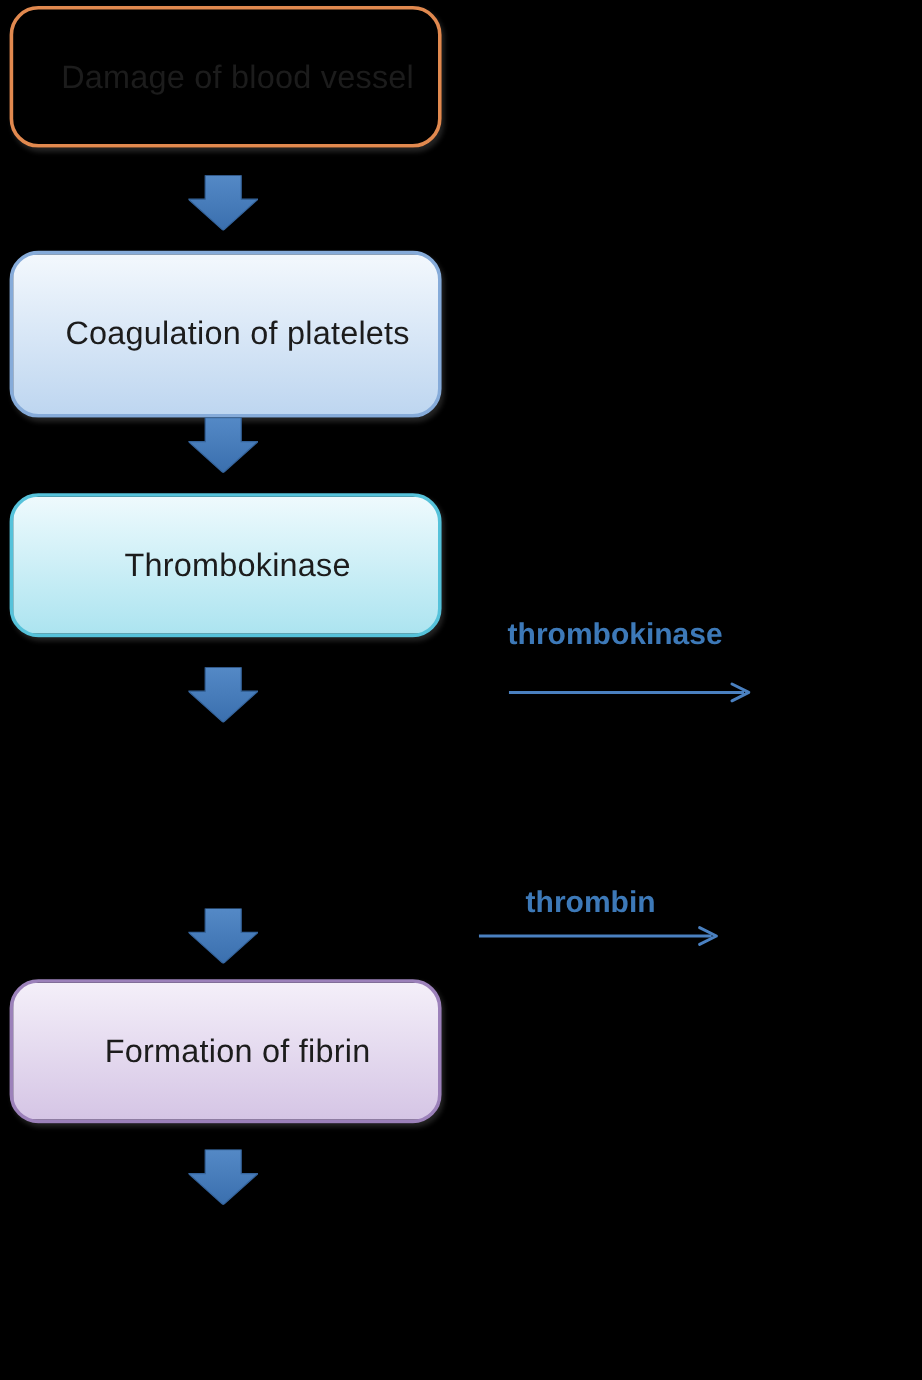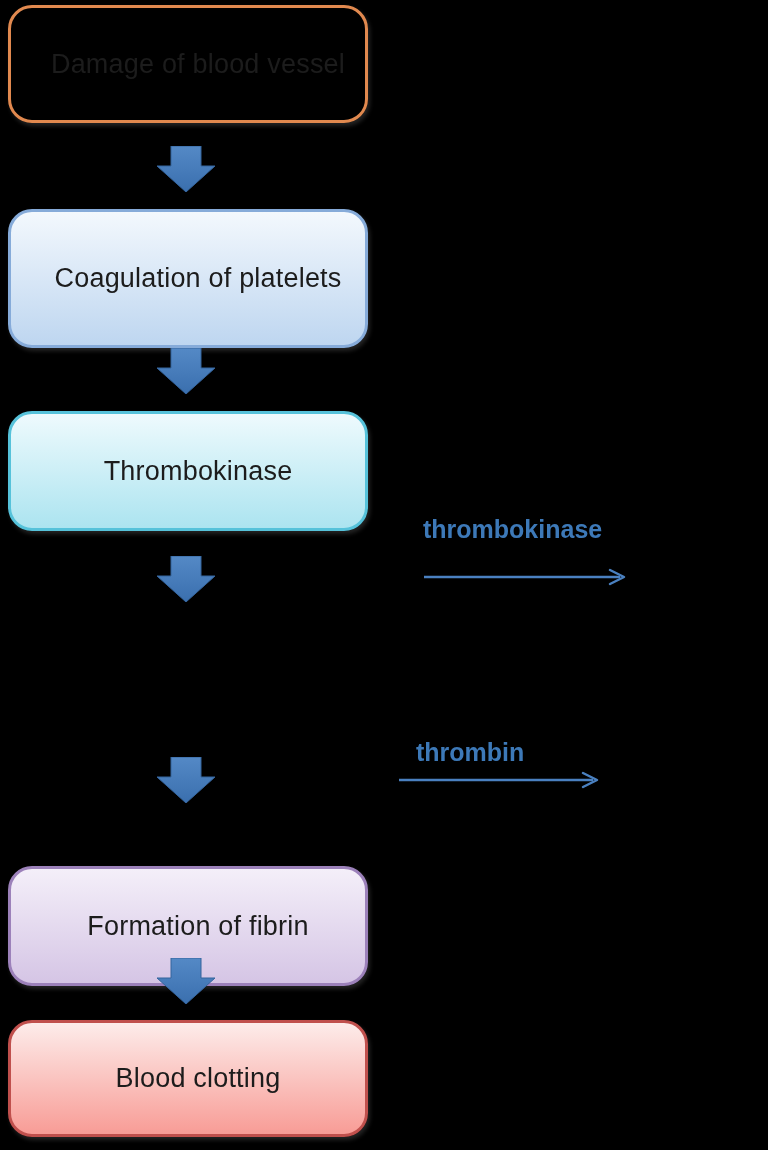--- a/index.html
+++ b/index.html
@@ -81,37 +81,34 @@
 
   <svg class="down-arrow" style="top: 556px; color: rgb(53, 100, 156);" viewBox="0 0 58 46">
     <polygon points="14,0 44,0 44,20 58,20 29,46 0,20 14,20" fill="url(#arrowGrad)" stroke="currentColor" stroke-width="1"></polygon>
   </svg>
 
 
   <svg class="down-arrow" style="top: 757px; color: rgb(53, 100, 156);" viewBox="0 0 58 46">
     <polygon points="14,0 44,0 44,20 58,20 29,46 0,20 14,20" fill="url(#arrowGrad)" stroke="currentColor" stroke-width="1"></polygon>
   </svg>
 
-  <div class="flow-box" style="top: 866px; height: 120px; --border: #9c81ba; --top: #f4eff9; --bottom: #d5c5e5;">
+  <div class="flow-box" style="top: 816px; height: 120px; --border: #9c81ba; --top: #f4eff9; --bottom: #d5c5e5;">
     <span class="box-label">Formation of fibrin</span>
   </div>
 
   <svg class="down-arrow" style="top: 958px; color: rgb(53, 100, 156);" viewBox="0 0 58 46">
     <polygon points="14,0 44,0 44,20 58,20 29,46 0,20 14,20" fill="url(#arrowGrad)" stroke="currentColor" stroke-width="1"></polygon>
   </svg>
 
-  <div class="flow-box" style="top: 1020px; height: 117px; --border: #c0504d; --top: #fdecea; --bottom: #f89c96;">
-    <span class="box-label">Blood clotting</span>
-  </div>
 
   <span class="side-label" style="left: 423px; top: 515px; color: rgb(61, 121, 184);">thrombokinase</span>
   <svg class="side-arrow" style="left: 424px; top: 568px; color: rgb(74, 128, 192);" width="204" height="18" viewBox="0 0 204 18">
     <line x1="0" y1="9" x2="196" y2="9" stroke="currentColor" stroke-width="2.5"></line>
     <path d="M186,2 L200,9 L186,16" fill="none" stroke="currentColor" stroke-width="2.5" stroke-linecap="round" stroke-linejoin="round"></path>
   </svg>
 
-  <span class="side-label" style="left: 416px; top: 738px; color: rgb(61, 121, 184);">thrombin</span>
+  <span class="side-label" style="left: 438px; top: 738px; color: rgb(61, 121, 184);">thrombin</span>
   <svg class="side-arrow" style="left: 399px; top: 771px; color: rgb(74, 128, 192);" width="202" height="18" viewBox="0 0 202 18">
     <line x1="0" y1="9" x2="194" y2="9" stroke="currentColor" stroke-width="2.5"></line>
     <path d="M184,2 L198,9 L184,16" fill="none" stroke="currentColor" stroke-width="2.5" stroke-linecap="round" stroke-linejoin="round"></path>
   </svg>
 
 </div>
 
 </body></html>

